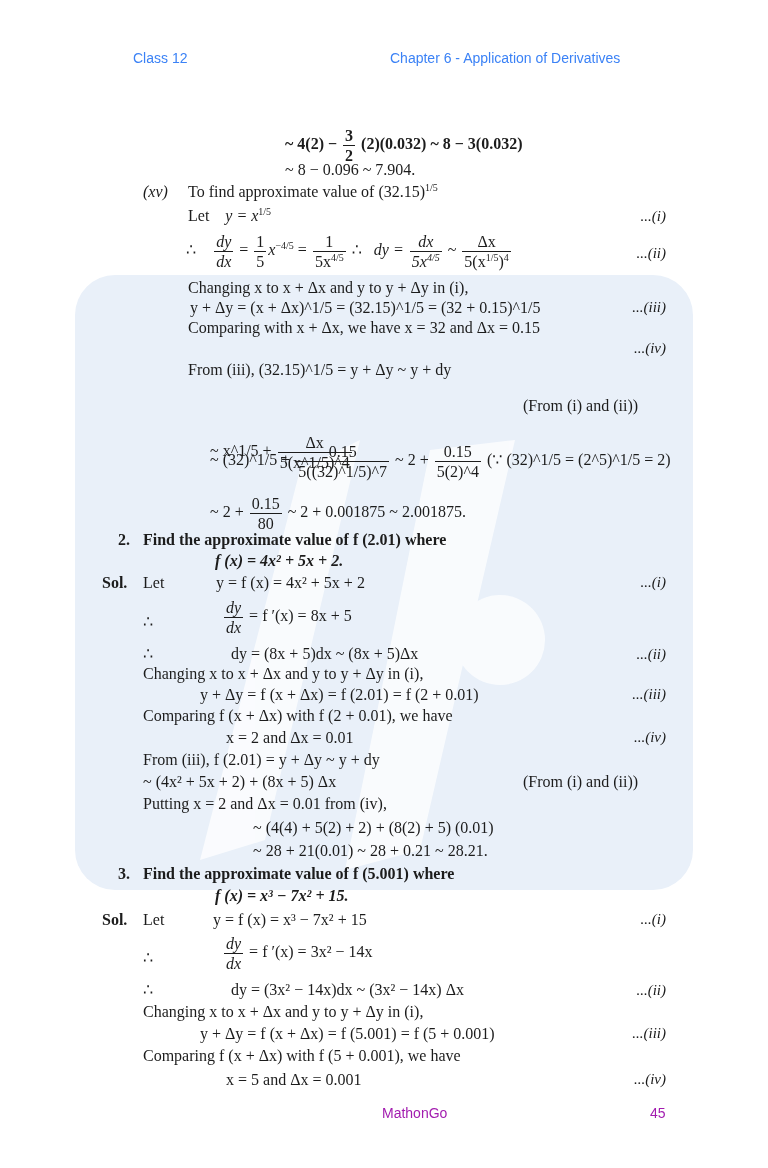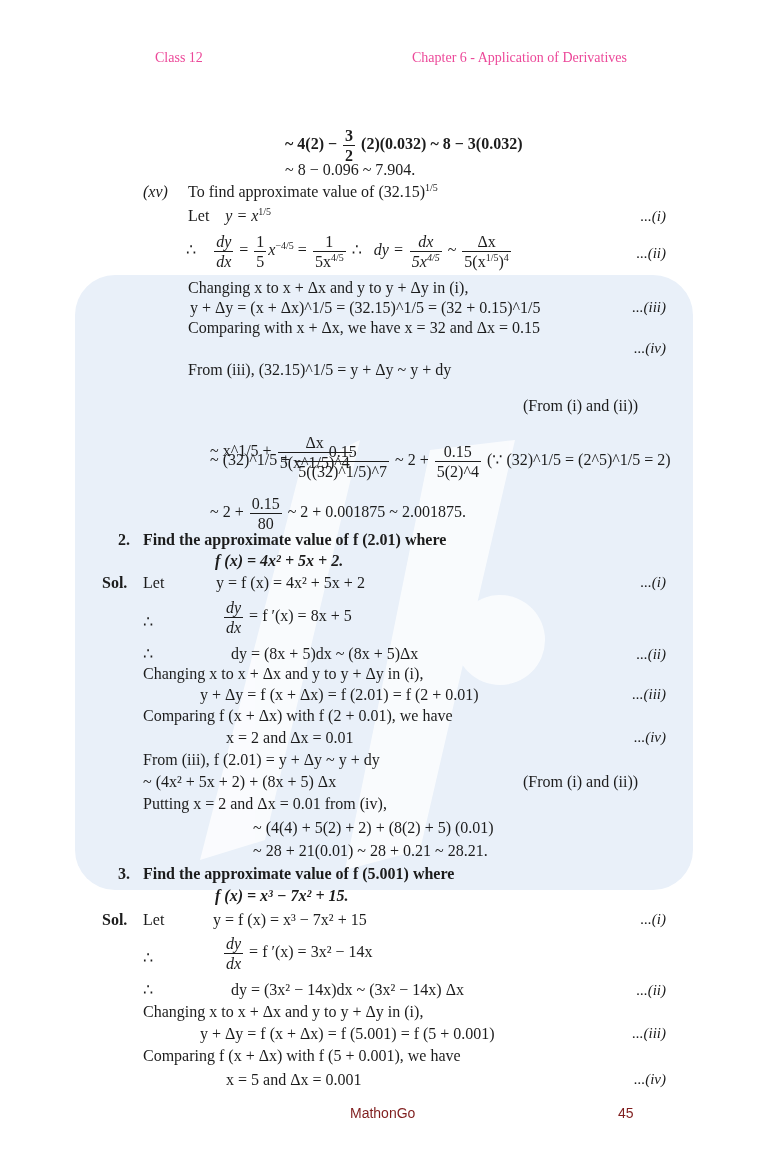--- a/index.html
+++ b/index.html
@@ -1,34 +1,34 @@
 <!DOCTYPE html>
 <html><head>
 <meta charset="utf-8">
 <style>
   html, body { margin: 0; padding: 0; }
   body {
     width: 768px; height: 1168px; background: #ffffff; position: relative; overflow: hidden;
     font-family: "DejaVu Serif", "Liberation Serif", serif; color: #1a1a1a;
   }
-  .hdr { position: absolute; top: 50px; font-family: Liberation Serif, serif; font-size: 14px; color: #ec4899; margin-left: 22px; }
+  .hdr { position: absolute; top: 50px; font-family: Liberation Sans, sans-serif; font-size: 14px; color: #3b82f6; }
   .bluebox {
     position: absolute; left: 75px; top: 275px; width: 618px; height: 615px;
     background: #e9f0f9; border-radius: 40px;
   }
   .wm { position: absolute; left: 0; top: 0; }
   .ln { position: absolute; font-family: "Liberation Serif", serif; font-size: 16px; white-space: nowrap; line-height: 20px; color: #1c1c1c; }
   .b { font-weight: bold; }
   .i { font-style: italic; }
   .tag { position: absolute; right: 102px; font-family: "Liberation Serif", serif; font-size: 15px; font-style: italic; white-space: nowrap; }
   .frac { display: inline-block; vertical-align: middle; text-align: center; margin: 0 2px; }
   .frac > span { display: block; line-height: 19px; padding: 0 2px; }
   .frac > span.num { border-bottom: 1px solid #1c1c1c; }
   sup { font-size: 10px; line-height: 0; }
-  .ftr { position: absolute; top: 1105px; font-family: "Liberation Sans", sans-serif; font-size: 14px; color: #7f1d1d; }
+  .ftr { position: absolute; top: 1105px; font-family: "Liberation Sans", sans-serif; font-size: 14px; color: #a21caf; margin-left: 32px; }
 </style>
 </head>
 <body>
 
 <div class="hdr" style="left:133px;">Class 12</div>
 <div class="hdr" style="left:390px;">Chapter 6 - Application of Derivatives</div>
 
 <div class="bluebox"></div>
 <svg class="wm" width="768" height="1168">
   <g fill="#ffffff" opacity="0.75">

